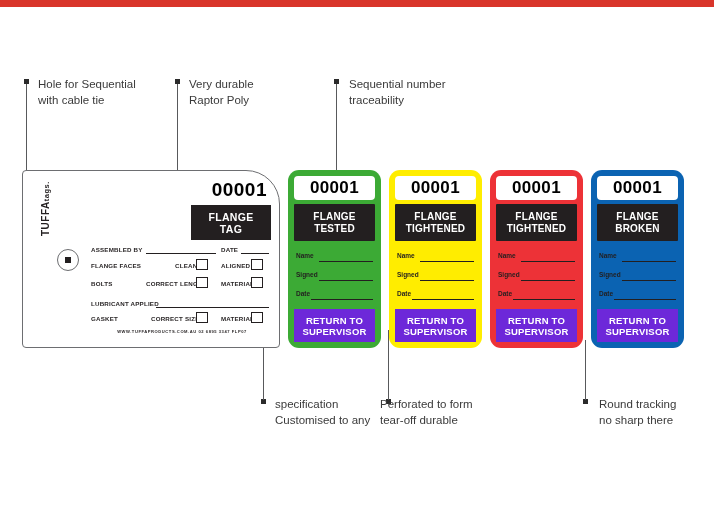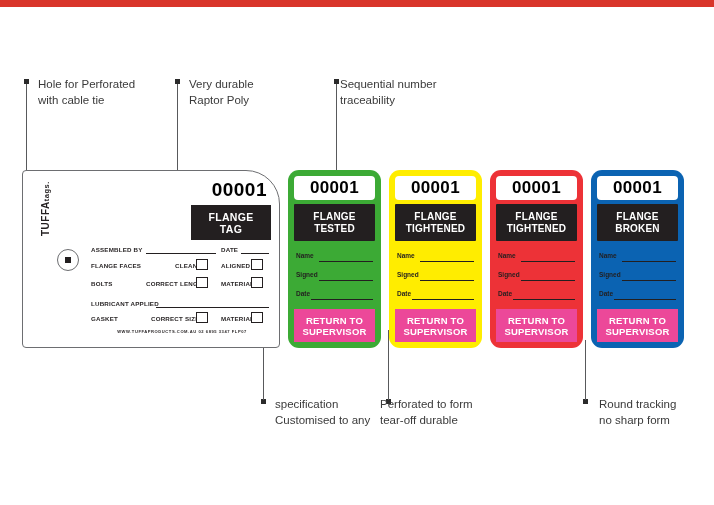--- a/index.html
+++ b/index.html
@@ -107,52 +107,52 @@
   }
   .ctag .fld{position:relative;height:19px;}
   .ctag .fld .lab{
     position:absolute;left:0;top:2px;font-size:6.5px;font-weight:bold;
   }
   .ctag .fld .rule{
     position:absolute;top:10px;right:0;height:1px;border-bottom:1.1px solid #231f20;
   }
   .ctag .ret-box{
     position:absolute;left:6px;bottom:6px;right:6px;height:33px;
-    background:#ec4899;color:#fff;
+    background:#6d28d9;color:#fff;
     display:flex;flex-direction:column;align-items:center;justify-content:center;
     font-size:9.5px;font-weight:bold;line-height:11px;text-align:center;
     letter-spacing:0.2px;
   }
   .ctag.dark-fields .fld .lab{color:#231f20;}
 </style>
 </head>
 <body>
 
 <div id="stage">
 
   <div class="topbar" style="background: rgb(217, 53, 42);"></div>
 
   <div class="bullet" style="left:24px;top:79px;"></div>
   <div class="leader v" style="left:26px;top:84px;height:179px;"></div>
   <div class="leader h" style="left:26px;top:262px;width:30px;"></div>
   <div class="callout" style="left:38px;top:77px;">
-    <span class="line">Hole for Perforated</span>
+    <span class="line">Hole for Sequential</span>
     <span class="line">with cable tie</span>
   </div>
 
   <div class="bullet" style="left:175px;top:79px;"></div>
   <div class="leader v" style="left:177px;top:84px;height:132px;"></div>
   <div class="callout" style="left:189px;top:77px;">
     <span class="line">Very durable</span>
     <span class="line">Raptor Poly</span>
   </div>
 
   <div class="bullet" style="left:334px;top:79px;"></div>
   <div class="leader v" style="left:336px;top:84px;height:100px;"></div>
-  <div class="callout" style="left:340px;top:77px;">
+  <div class="callout" style="left:349px;top:77px;">
     <span class="line">Sequential number</span>
     <span class="line">traceability</span>
   </div>
 
   <div class="bullet" style="left:261px;top:399px;"></div>
   <div class="leader v" style="left:263px;top:338px;height:62px;"></div>
   <div class="callout" style="left:275px;top:397px;">
     <span class="line">specification</span>
     <span class="line">Customised to any</span>
   </div>
@@ -161,21 +161,21 @@
   <div class="leader v" style="left:388px;top:330px;height:70px;"></div>
   <div class="callout" style="left:380px;top:397px;">
     <span class="line">Perforated to form</span>
     <span class="line">tear-off durable</span>
   </div>
 
   <div class="bullet" style="left:583px;top:399px;"></div>
   <div class="leader v" style="left:585px;top:340px;height:60px;"></div>
   <div class="callout" style="left:599px;top:397px;">
     <span class="line">Round tracking</span>
-    <span class="line">no sharp form</span>
+    <span class="line">no sharp there</span>
   </div>
 
   <div class="white-tag">
 
     <div class="wt-num">00001</div>
 
     <div class="wt-black">
       <span>FLANGE</span>
       <span>TAG</span>
     </div>

